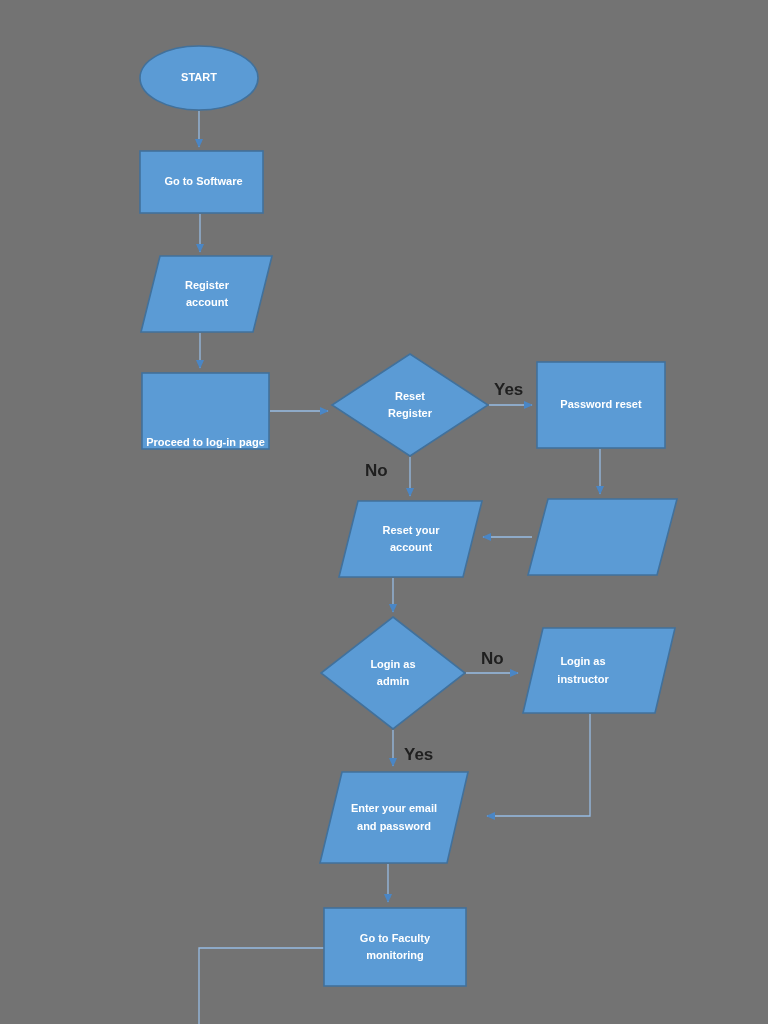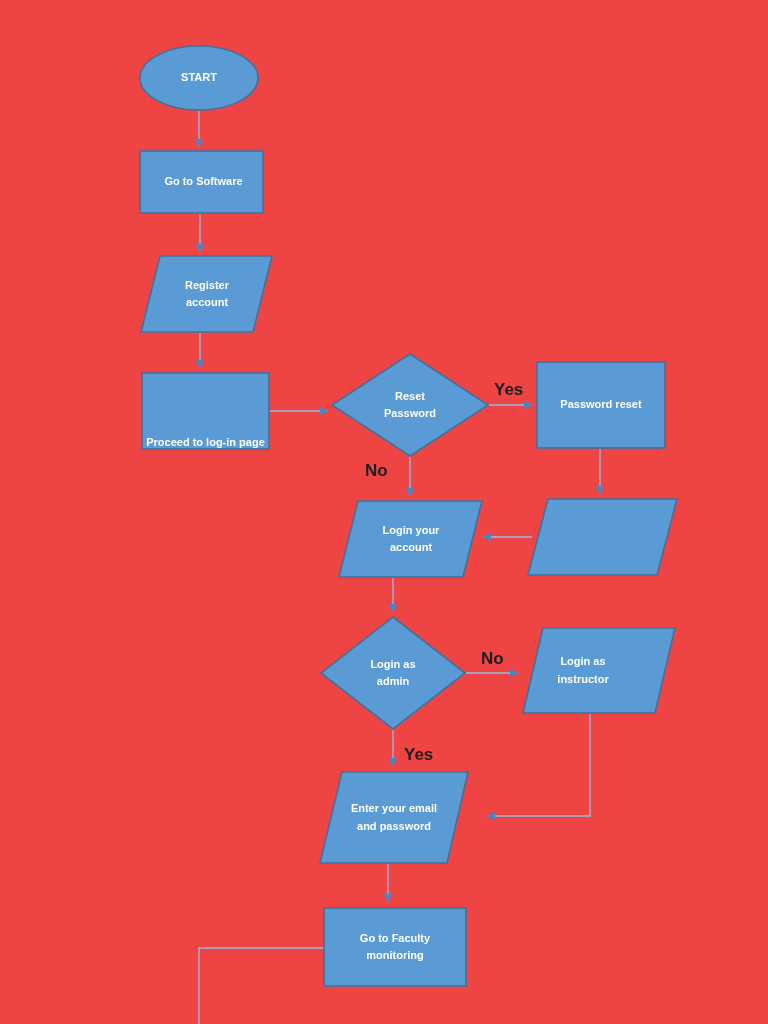--- a/index.html
+++ b/index.html
@@ -4,21 +4,21 @@
 <style>
   html, body {
     margin: 0;
     padding: 0;
     background: #ffffff;
   }
   .page {
     position: relative;
     width: 768px;
     height: 1024px;
-    background: #ef4444;
+    background: #737373;
     overflow: hidden;
     font-family: "Liberation Sans", sans-serif;
   }
   svg.geometry {
     position: absolute;
     left: 0;
     top: 0;
     width: 768px;
     height: 1024px;
   }
@@ -97,23 +97,23 @@
       <polygon class="node-shape" points="543,628 675,628 655,713 523,713"></polygon>
       <polygon class="node-shape" points="342,772 468,772 447,863 320,863"></polygon>
       <rect class="node-shape" x="324" y="908" width="142" height="78"></rect>
     </g>
   </svg>
 
   <div class="node-label" style="left:140px; top:46px; width:118px; height:64px;">START</div>
   <div class="node-label" style="left:140px; top:151px; width:127px; height:62px;">Go to Software</div>
   <div class="node-label" style="left:167px; top:256px; width:80px; height:76px;">Register account</div>
   <div class="node-label" style="left:142px; top:373px; width:127px; height:76px;margin-top:32px;">Proceed to log-in page</div>
-  <div class="node-label" style="left:375px; top:355px; width:70px; height:100px;">Reset Password</div>
+  <div class="node-label" style="left:375px; top:355px; width:70px; height:100px;">Reset Register</div>
   <div class="node-label" style="left:537px; top:362px; width:128px; height:86px;">Password reset</div>
-  <div class="node-label" style="left:361px; top:501px; width:100px; height:76px;">Login your account</div>
+  <div class="node-label" style="left:361px; top:501px; width:100px; height:76px;">Reset your account</div>
   <div class="node-label" style="left:363px; top:623px; width:60px; height:100px;">Login as admin</div>
   <div class="node-label" style="left:548px; top:628px; width:70px; height:85px;">Login as instructor</div>
   <div class="node-label" style="left:349px; top:772px; width:90px; height:91px;">Enter your email and password</div>
   <div class="node-label" style="left:340px; top:908px; width:110px; height:78px;">Go to Faculty monitoring</div>
 
   <div class="edge-label" style="left:494px; top:381px;">Yes</div>
   <div class="edge-label" style="left:365px; top:462px;">No</div>
   <div class="edge-label" style="left:481px; top:650px;">No</div>
   <div class="edge-label" style="left:404px; top:746px;">Yes</div>
 

